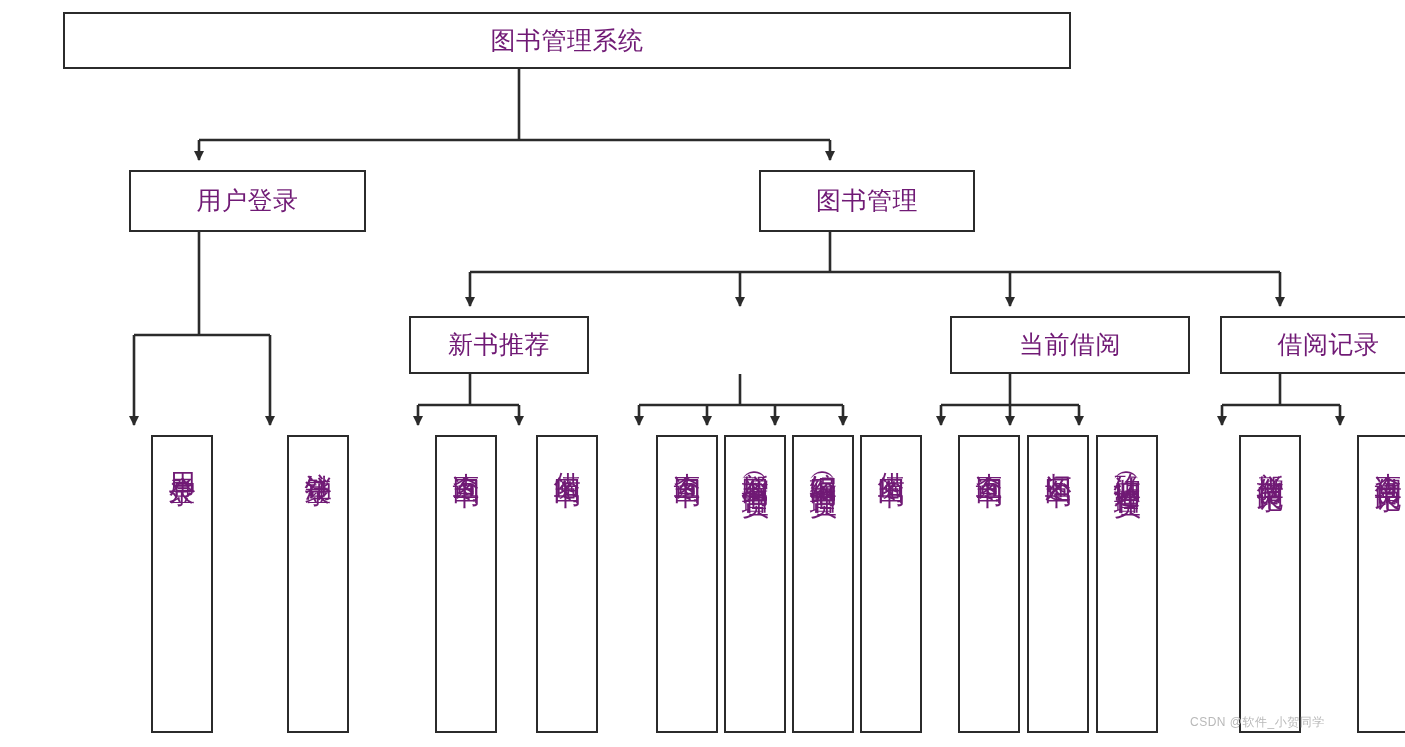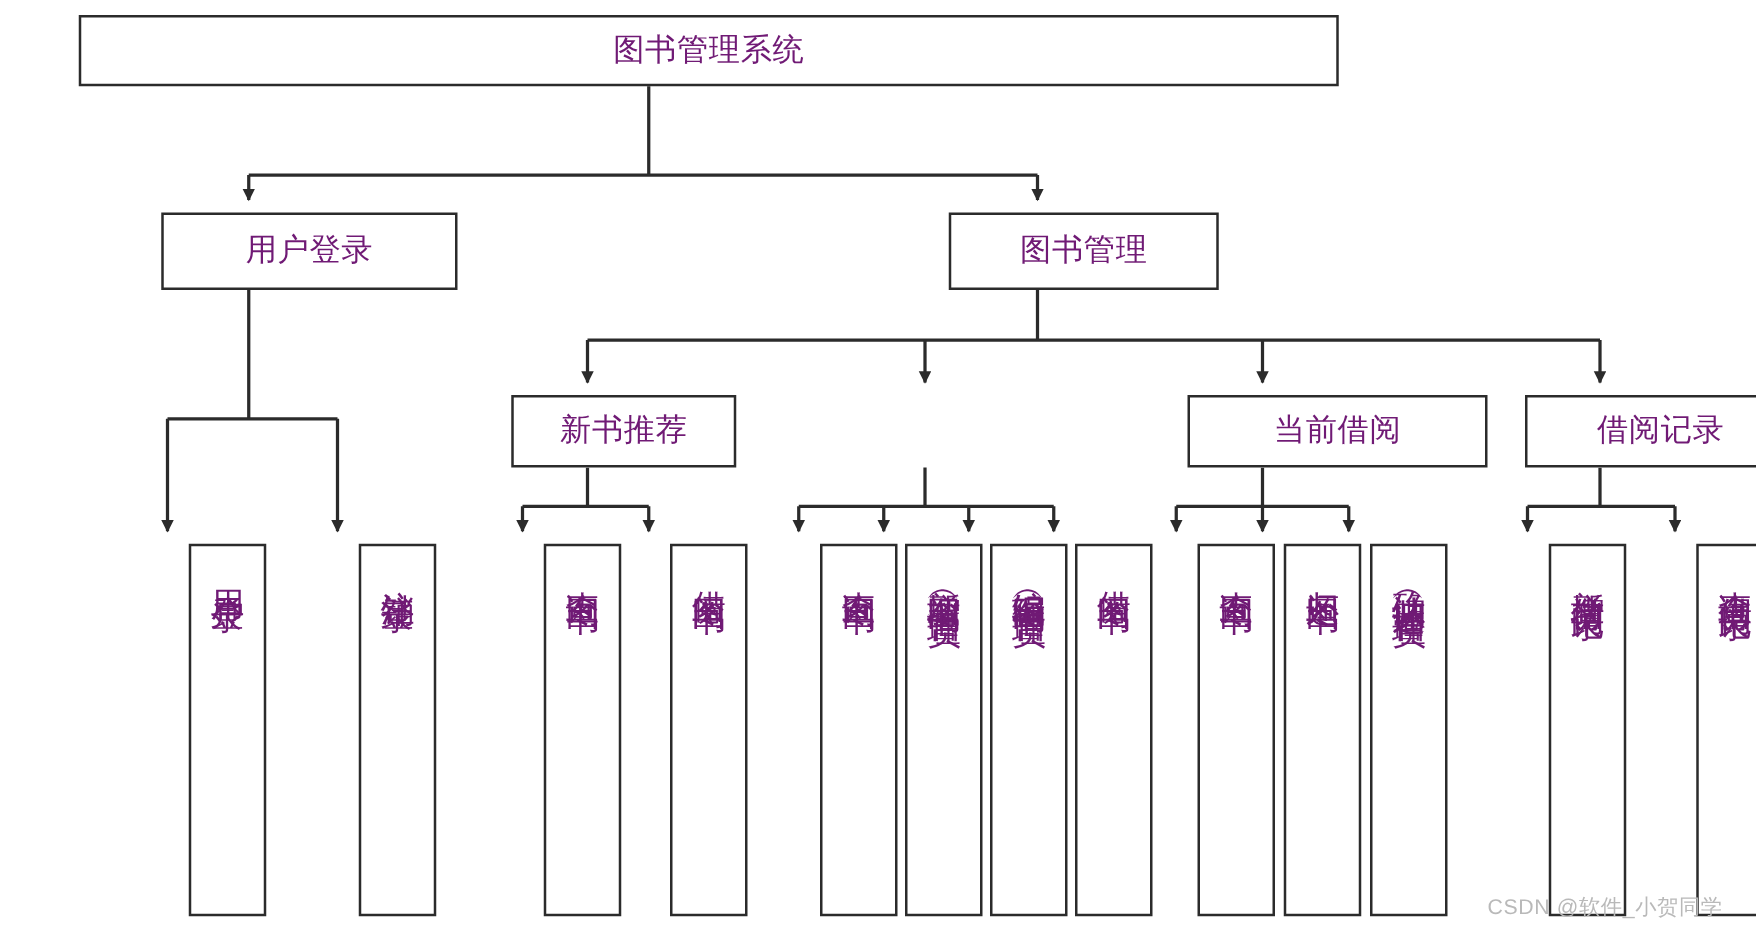--- a/index.html
+++ b/index.html
@@ -61,21 +61,21 @@
     text-orientation: upright;
     font-size: 27px;
     line-height: 1.05;
     letter-spacing: 3px;
     white-space: nowrap;
   }
   .watermark {
     position: absolute;
     left: 1190px;
     top: 714px;
-    font-size: 17px;
+    font-size: 12px;
     color: #b9b9b9;
     white-space: nowrap;
     letter-spacing: 0.5px;
   }
 </style>
 </head>
 <body>
 
 <div id="canvas">
 

